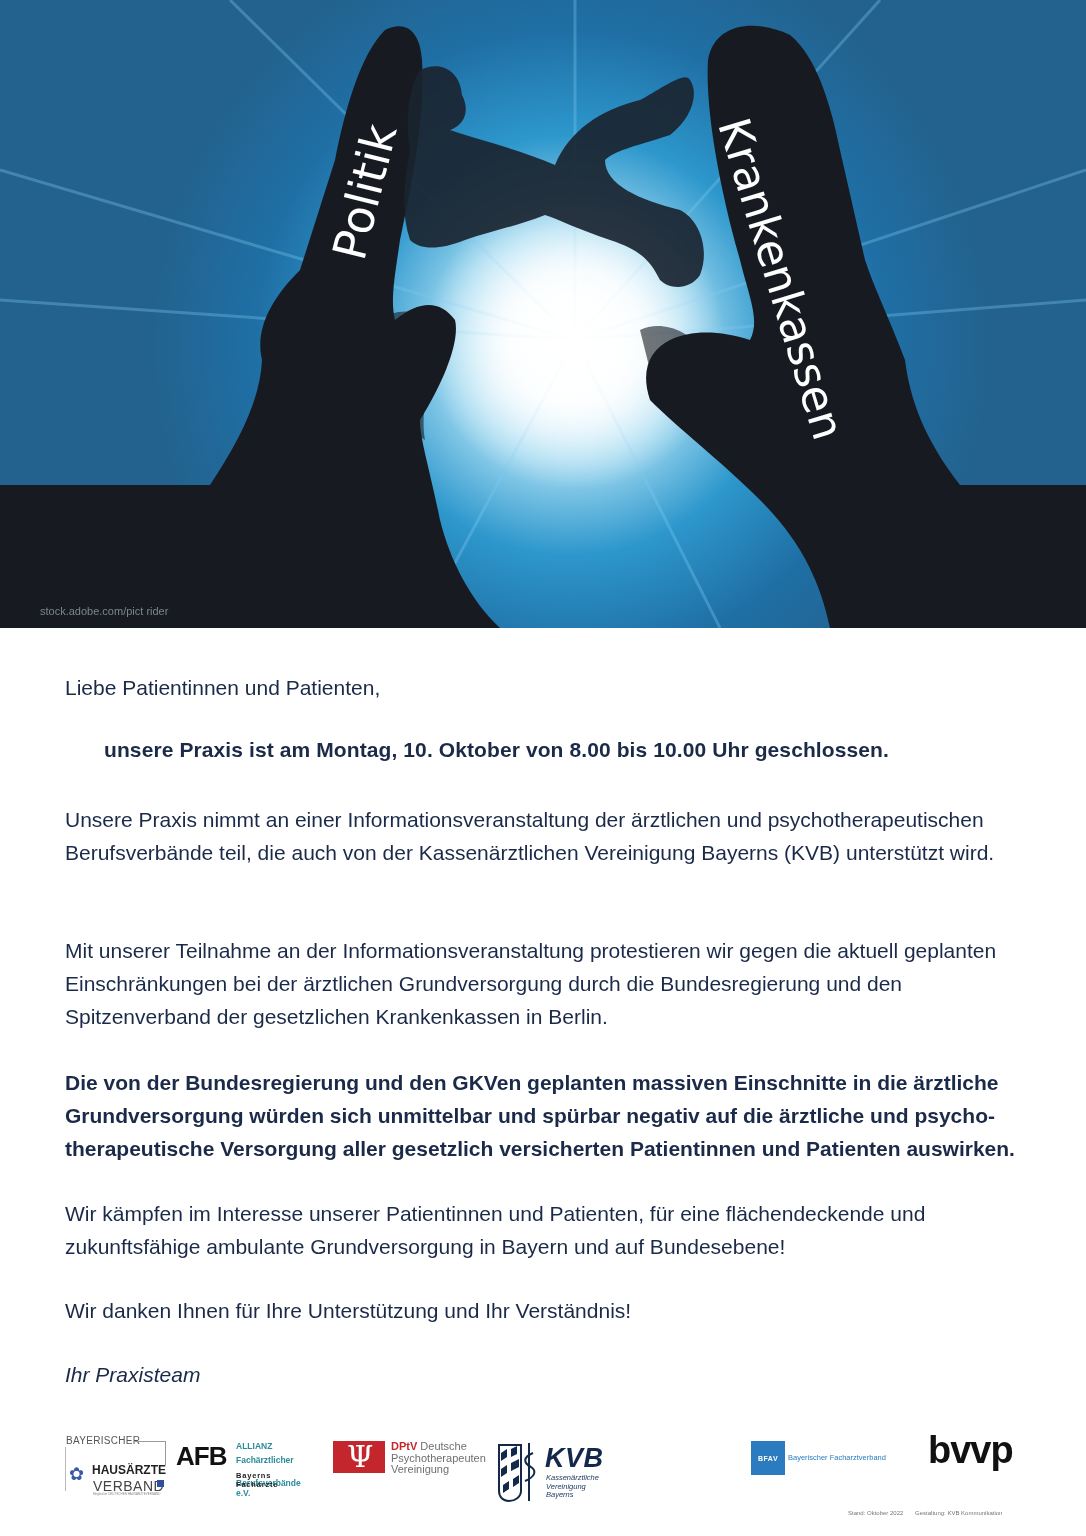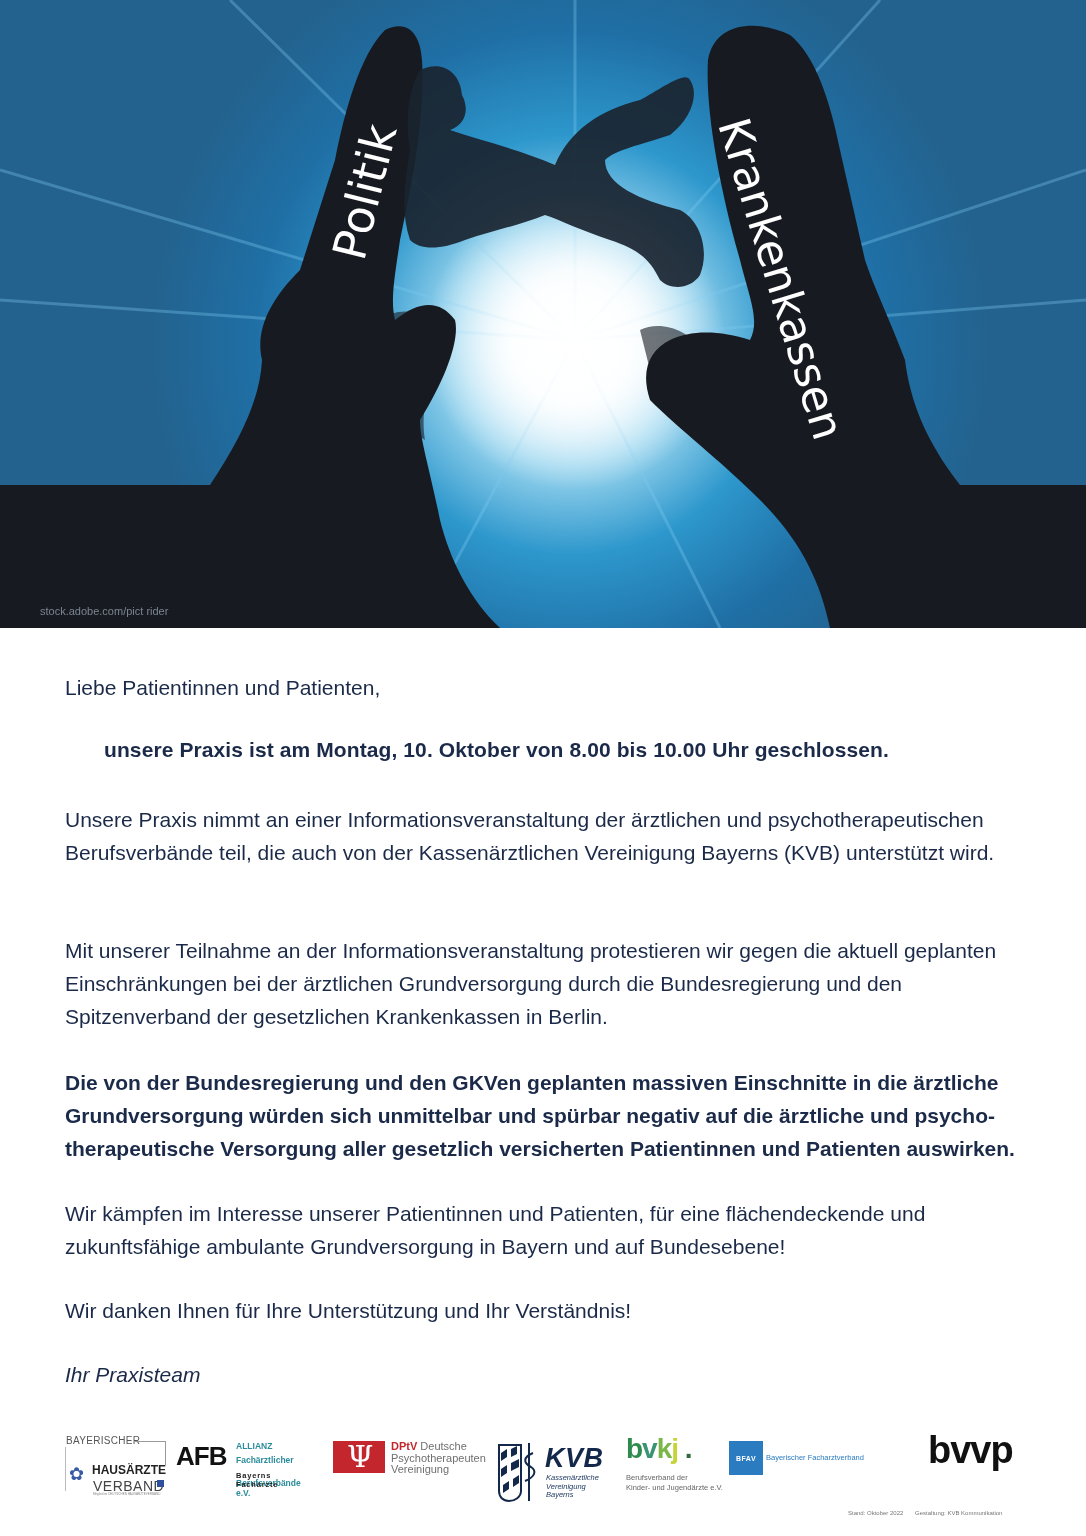--- a/index.html
+++ b/index.html
@@ -64,21 +64,21 @@
   .lg-bvkj { left: 626px; top: 12px; width: 120px; height: 62px; }
   .lg-bvkj .mark { position: absolute; left: 0; top: -4px; font-size: 28px; font-weight: bold; letter-spacing: -1px; }
   .lg-bvkj .mark .c1 { color: #2f8a4e; }
   .lg-bvkj .mark .c2 { color: #3a9474; }
   .lg-bvkj .mark .c3 { color: #7ab648; }
   .lg-bvkj .mark .c4 { color: #c5d43a; }
   .lg-bvkj .mark .c5 { color: #2f6b3a; }
   .lg-bvkj .sub { position: absolute; left: 0; top: 36px; font-size: 7.5px; line-height: 10px; color: #666; width: 120px; }
 
   
-  .lg-bfav { left: 729px; top: 16px; width: 170px; height: 34px; padding-left: 44px; }
+  .lg-bfav { left: 751px; top: 16px; width: 170px; height: 34px; padding-left: 44px; }
   .lg-bfav .box { position: absolute; left: 0; top: 0; width: 34px; height: 34px; background: #2a7bbf; color: #fff; font-size: 7px; font-weight: bold; text-align: center; line-height: 36px; letter-spacing: 0.5px; }
   .lg-bfav .t { position: absolute; left: 37px; top: 12px; font-size: 7.5px; color: #2a7bbf; white-space: nowrap; }
 
   
   .lg-bvvp { left: 928px; top: 10px; width: 100px; height: 40px; }
   .lg-bvvp .t { position: absolute; left: 0; top: -6px; font-size: 38px; font-weight: bold; color: #111; letter-spacing: -1px; }
 
   .footer-meta { position: absolute; left: 848px; top: 1510px; font-size: 6px; color: #777; white-space: nowrap; }
   .footer-meta span + span { margin-left: 10px; }
 </style>
@@ -181,27 +181,20 @@
       <path d="M36 12 C26 16 26 22 34 26 C40 30 38 36 28 40" fill="none" stroke="#13284a" stroke-width="2"></path>
     </svg>
     <div class="name">KVB</div>
     <div class="sub">
       <span>Kassenärztliche</span><br>
       <span>Vereinigung</span><br>
       <span>Bayerns</span>
     </div>
   </div>
 
-  <div class="logo lg-bvkj">
-    <div class="mark"><span class="c1">b</span><span class="c2">v</span><span class="c3">k</span><span class="c4">j</span><span class="c5"> .</span></div>
-    <div class="sub">
-      <span>Berufsverband der</span><br>
-      <span>Kinder- und Jugendärzte e.V.</span>
-    </div>
-  </div>
 
   <div class="logo lg-bfav">
     <div class="box">BFAV</div>
     <div class="t">Bayerischer Facharztverband</div>
   </div>
 
   <div class="logo lg-bvvp">
     <div class="t">bvvp</div>
   </div>
 </div>

